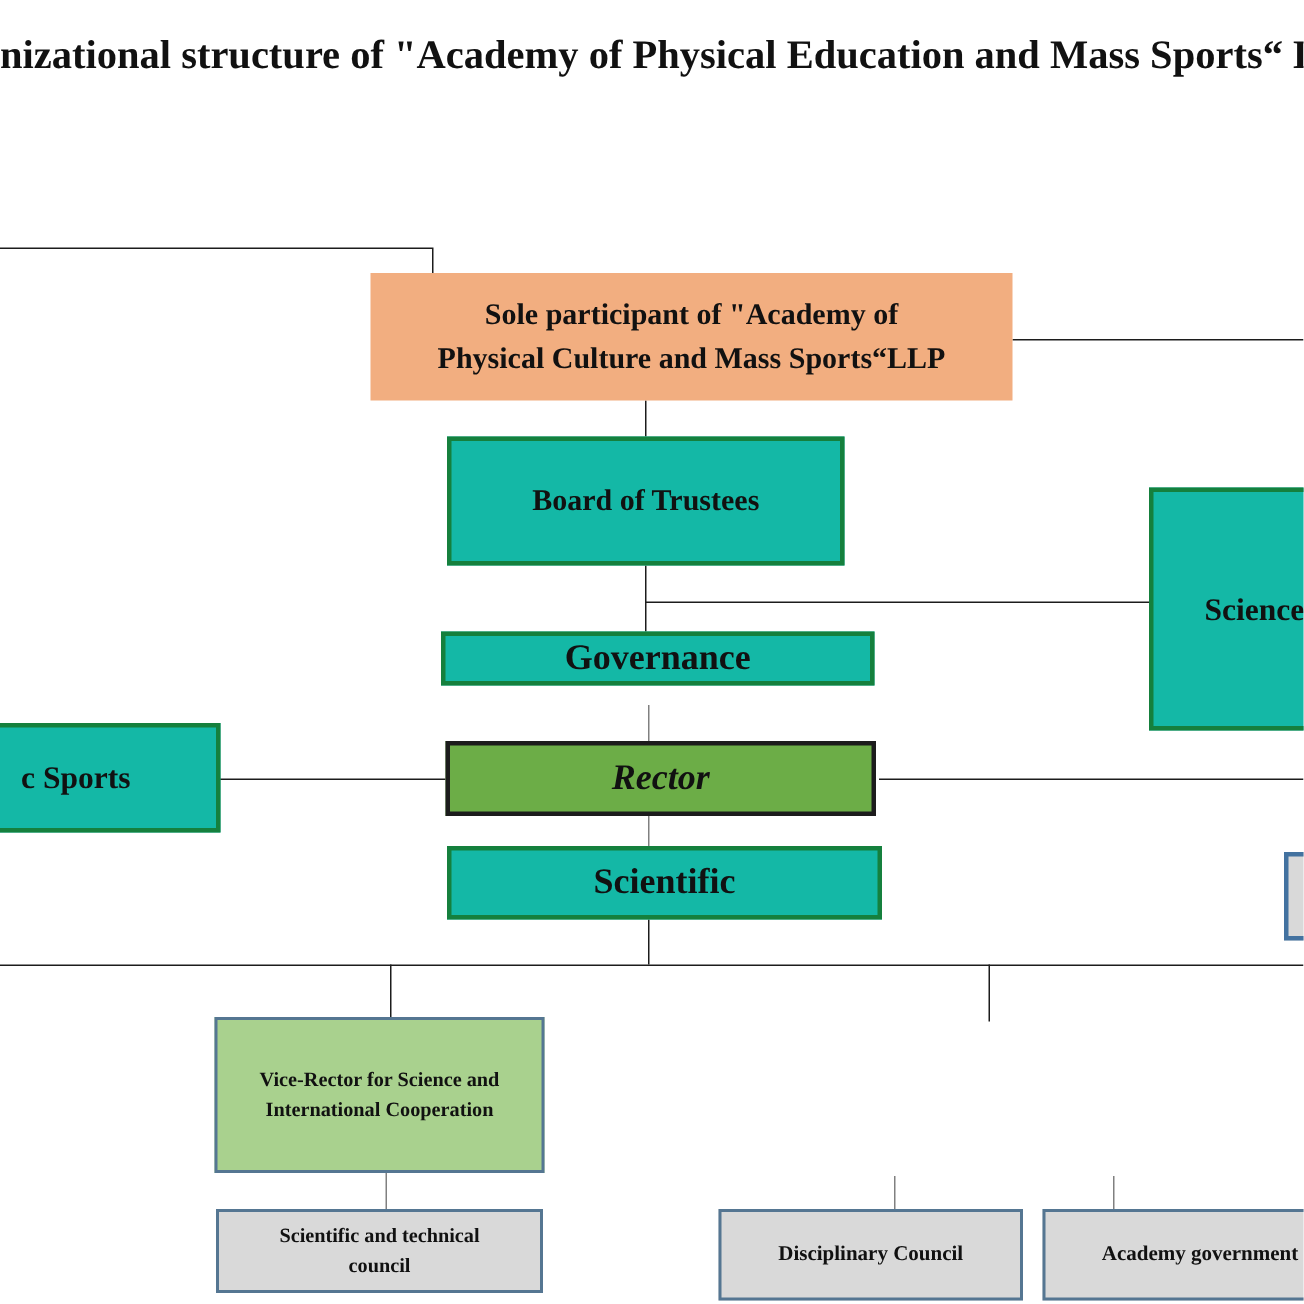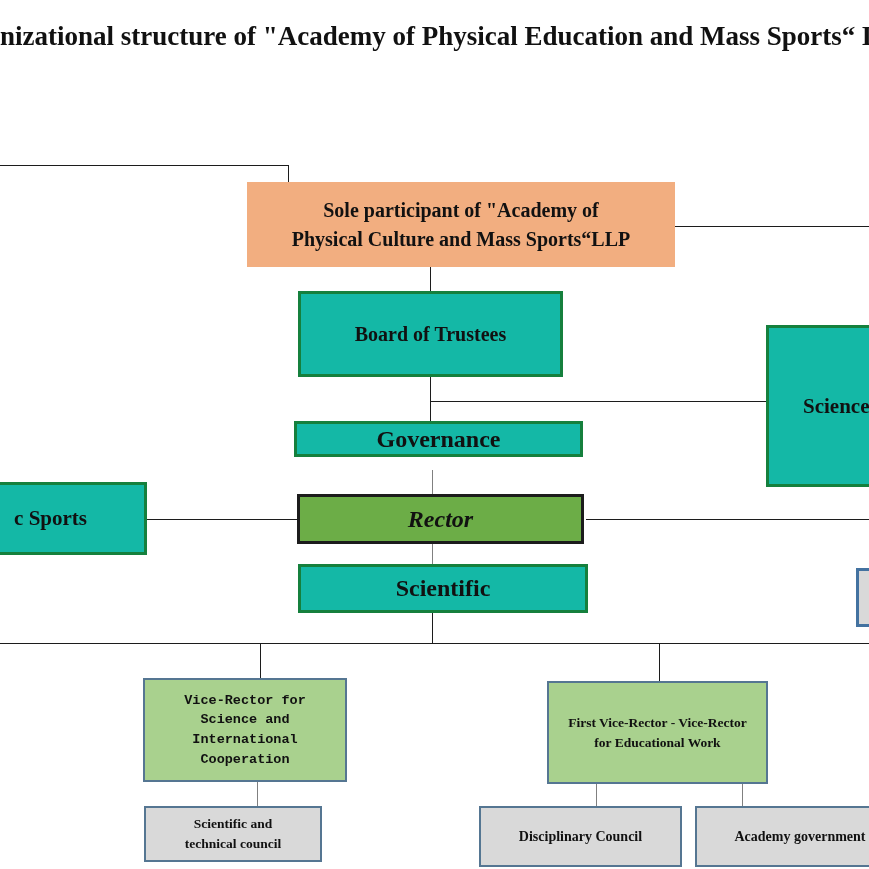--- a/index.html
+++ b/index.html
@@ -34,23 +34,23 @@
   #n-governance  { left: 294px; top: 421px; width: 289px; height: 36px; font-size: 24px; }
   #n-rector      { left: 297px; top: 494px; width: 287px; height: 50px;
                    background: #6cad47; font-size: 24px; font-style: italic; }
   #n-rectorate   { left: 298px; top: 564px; width: 290px; height: 49px; font-size: 24px; }
   #n-academic    { left: -130px; top: 482px; width: 277px; height: 73px;
                    font-size: 21px; justify-content: flex-end; padding-right: 57px; }
   #n-supervisory { left: 766px; top: 325px; width: 230px; height: 162px;
                    font-size: 21px; justify-content: flex-start; padding-left: 34px; }
   #n-smallright  { left: 856px; top: 568px; width: 80px; height: 59px;
                    border: 3px solid #4372a0; background: #d9d9d9; }
-  #n-vrscience   { left: 143px; top: 678px; width: 204px; height: 104px;
-                   background: #a9d18e; font-size: 13.5px; padding: 0 14px; line-height: 1.45; font-family: Liberation Mono, monospace; }
-  #n-scicouncil  { left: 144px; top: 806px; width: 178px; height: 56px;
+  #n-vrscience   { left: 143px; top: 678px; width: 220px; height: 104px;
+                   background: #a9d18e; font-size: 13.5px; padding: 0 14px; line-height: 1.45; }
+  #n-scicouncil  { left: 144px; top: 806px; width: 218px; height: 56px;
                    font-size: 13.5px; padding: 0 22px; line-height: 1.45; }
   #n-firstvr     { left: 547px; top: 681px; width: 221px; height: 103px;
                    background: #a9d18e; font-size: 13.5px; padding: 0 12px; line-height: 1.45; }
   #n-disciplinary{ left: 479px; top: 806px; width: 203px; height: 61px; font-size: 14px; }
   #n-studentgov  { left: 695px; top: 806px; width: 210px; height: 61px; font-size: 14px; }
 
   .line { position: absolute; background: #1c1c1c; }
   .line.gray { background: #808080; }
   .h { height: 1px; }
   .v { width: 1px; }
@@ -129,23 +129,20 @@
   <div class="node" id="n-smallright"></div>
 
   <div class="node" id="n-vrscience" style="border:2px solid #557692;">
     <span>Vice-Rector for Science and International Cooperation</span>
   </div>
 
   <div class="node b-steel" id="n-scicouncil">
     <span>Scientific and technical council</span>
   </div>
 
-  <div class="node" id="n-firstvr" style="border:2px solid #557692;">
-    <span>First Vice-Rector - Vice-Rector for Educational Work</span>
-  </div>
 
   <div class="node b-steel" id="n-disciplinary">
     <span>Disciplinary Council</span>
   </div>
 
   <div class="node b-steel" id="n-studentgov">
     <span>Academy government</span>
   </div>
 
 </div>

